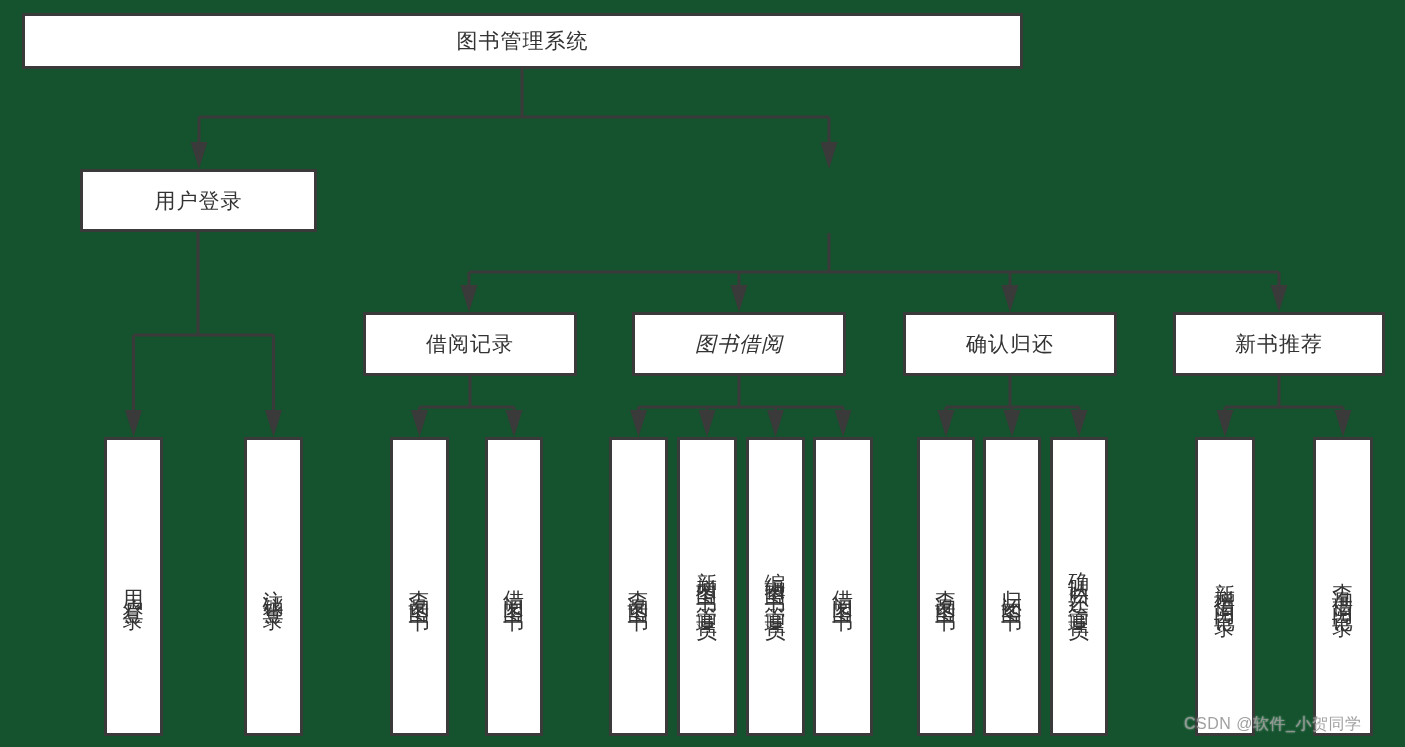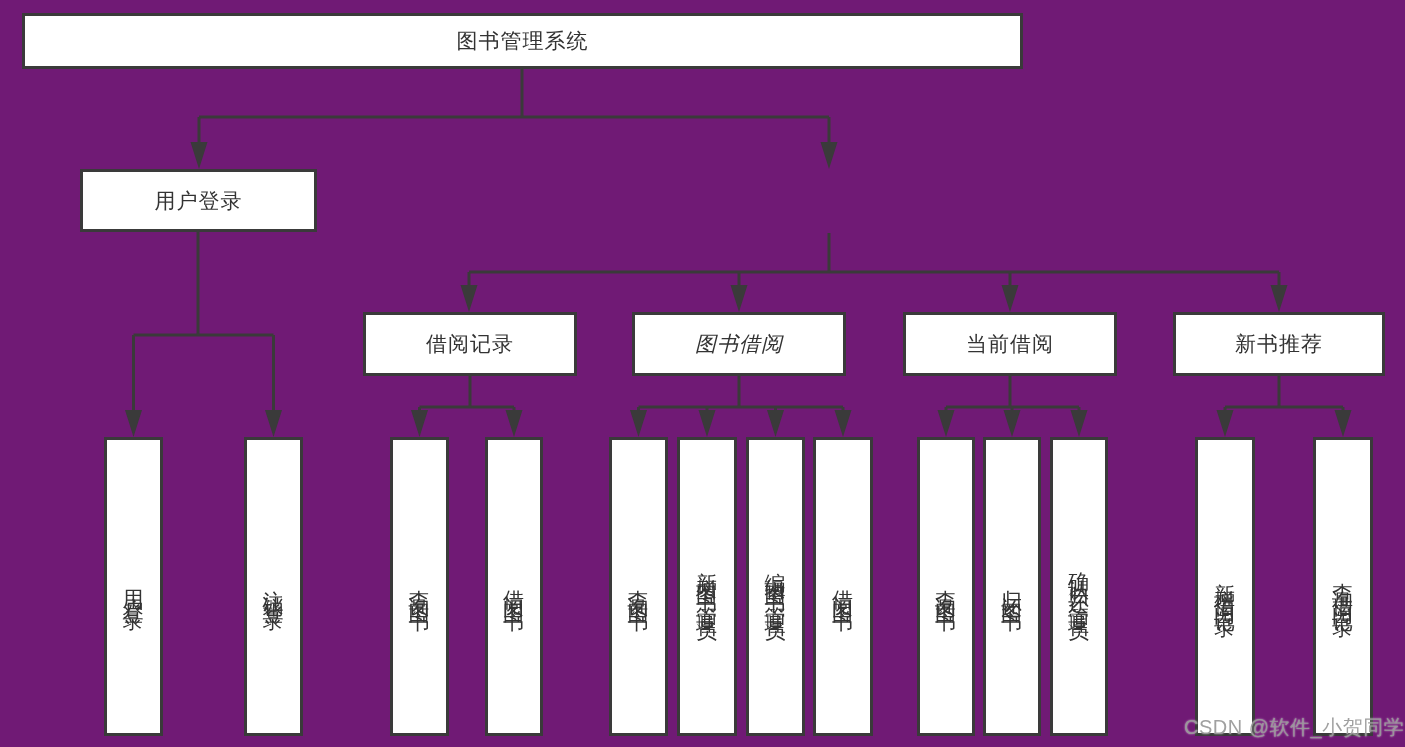--- a/index.html
+++ b/index.html
@@ -1,20 +1,20 @@
 <!DOCTYPE html>
 <html><head>
 <meta charset="utf-8">
 <style>
   html, body { margin: 0; padding: 0; background: #ffffff; }
   .canvas {
     position: relative;
     width: 1405px;
     height: 747px;
-    background: #701a75;
+    background: #14532d;
     font-family: "Liberation Sans", sans-serif;
     overflow: hidden;
   }
   svg.connectors {
     position: absolute;
     left: 0; top: 0;
     width: 1405px; height: 747px;
   }
   .box {
     position: absolute;
@@ -34,21 +34,21 @@
     text-orientation: mixed;
     font-size: 21px;
     letter-spacing: 7px;
     line-height: 1;
     color: #333333;
   }
   .watermark {
     position: absolute;
     left: 1184px;
     top: 714px;
-    font-size: 20px;
+    font-size: 16px;
     color: rgba(152,152,152,0.92);
     letter-spacing: 0.5px;
     white-space: nowrap;
     z-index: 5;
     text-shadow: 0 0 2px rgba(255,255,255,0.7);
   }
 </style>
 </head>
 <body>
 
@@ -84,21 +84,21 @@
     <span>用户登录</span>
   </div>
 
   <div class="box" style="left:363px; top:312px; width:214px; height:64px;">
     <span>借阅记录</span>
   </div>
   <div class="box" style="left:632px; top:312px; width:214px; height:64px;font-style:italic;">
     <span>图书借阅</span>
   </div>
   <div class="box" style="left:903px; top:312px; width:214px; height:64px;">
-    <span>当前借阅</span>
+    <span>确认归还</span>
   </div>
   <div class="box" style="left:1173px; top:312px; width:212px; height:64px;">
     <span>新书推荐</span>
   </div>
 
   <div class="box leaf" style="left:104px; top:437px; width:59px; height:299px;">
     <span>用户登录</span>
   </div>
   <div class="box leaf" style="left:244px; top:437px; width:59px; height:299px;">
     <span>注销登录</span>

